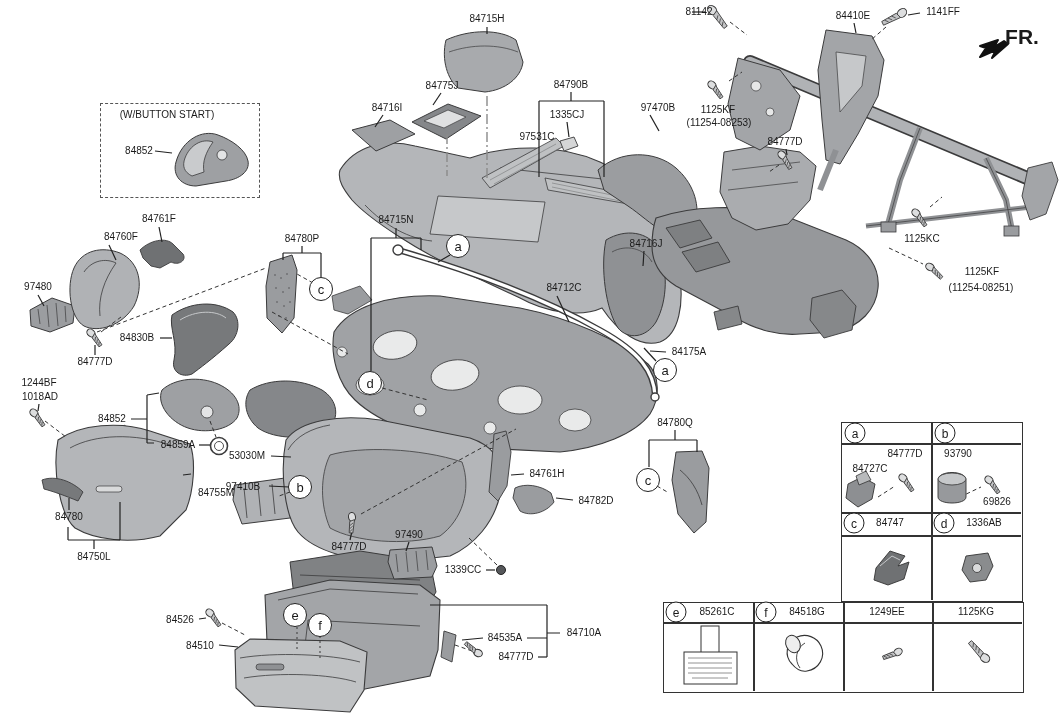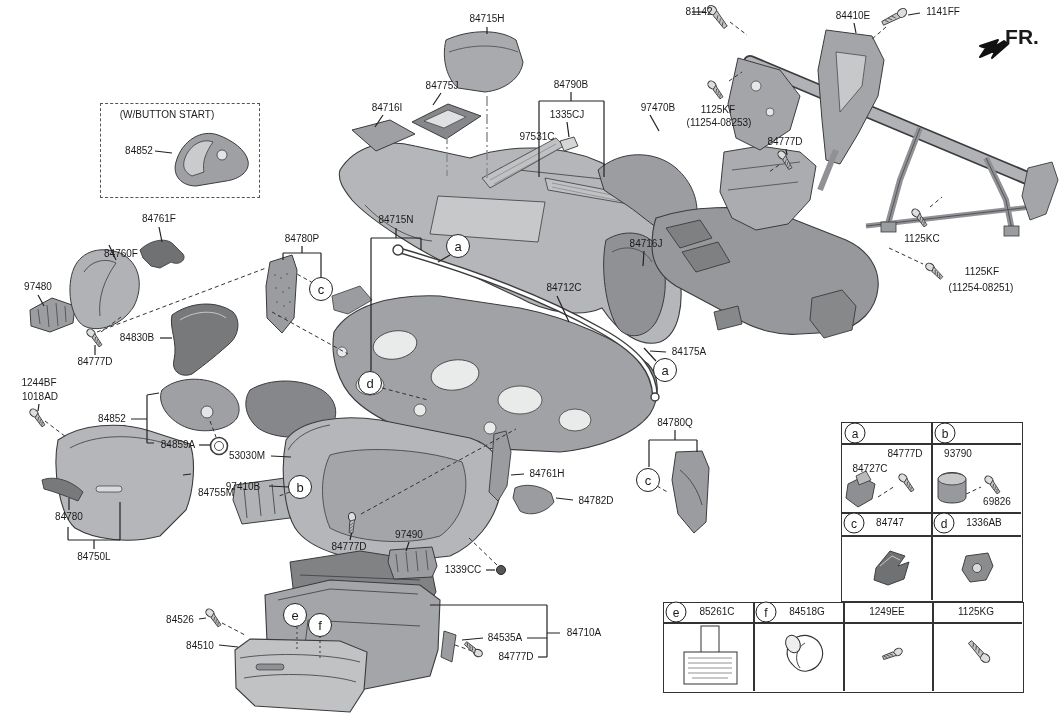--- a/index.html
+++ b/index.html
@@ -336,21 +336,21 @@
   <div class="tbl" style="left:663px;top:602px;width:359px;height:89px;"></div>
   <div class="tline" style="left:753px;top:602px;width:1.5px;height:89px;"></div>
   <div class="tline" style="left:843px;top:602px;width:1.5px;height:89px;"></div>
   <div class="tline" style="left:932px;top:602px;width:1.5px;height:89px;"></div>
   <div class="tline" style="left:663px;top:622px;width:359px;height:1.5px;"></div>
 
   <div class="lbl" style="left:167px;top:115px;">(W/BUTTON START)</div>
   <div class="lbl" style="left:139px;top:151px;">84852</div>
 
   <div class="lbl" style="left:159px;top:219px;">84761F</div>
-  <div class="lbl" style="left:107px;top:254px;padding-left:28px;">84760F</div>
+  <div class="lbl" style="left:107px;top:237px;padding-left:28px;">84760F</div>
   <div class="lbl" style="left:38px;top:287px;">97480</div>
   <div class="lbl" style="left:137px;top:338px;">84830B</div>
   <div class="lbl" style="left:95px;top:362px;">84777D</div>
   <div class="lbl" style="left:39px;top:383px;">1244BF</div>
   <div class="lbl" style="left:40px;top:397px;">1018AD</div>
   <div class="lbl" style="left:112px;top:419px;">84852</div>
   <div class="lbl" style="left:178px;top:445px;">84859A</div>
   <div class="lbl" style="left:247px;top:456px;">53030M</div>
   <div class="lbl" style="left:216px;top:493px;">84755M</div>
   <div class="lbl" style="left:243px;top:487px;">97410B</div>

